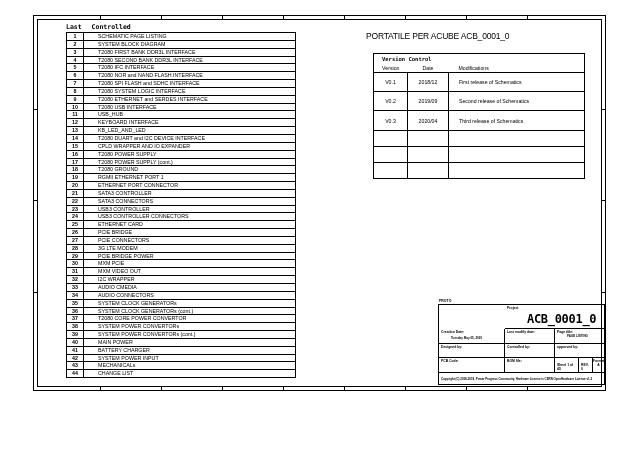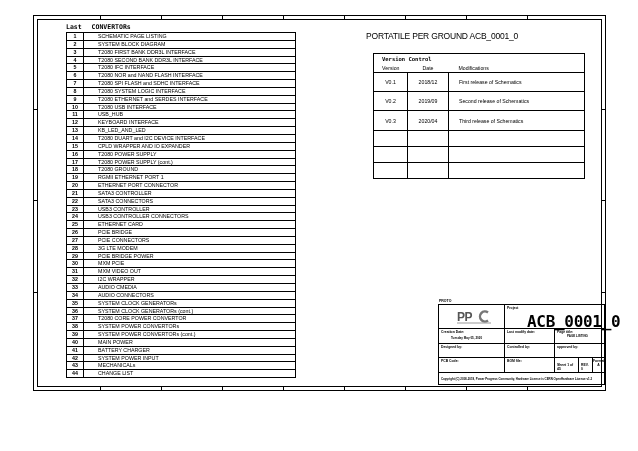--- a/index.html
+++ b/index.html
@@ -21,21 +21,21 @@
   .ver-head td { border-top:none !important; border-left:none; border-right:none; height:9px; }
   .ver-row td { height:18px; }
   .ver-row td.c1, .ver-head td.c1 { width:33px; text-align:center; }
   .ver-row td.c2, .ver-head td.c2 { width:40px; text-align:center; }
   .ver-row td.c3, .ver-head td.c3 { padding-left:10px; }
   .ver-row.last td { height:15px; }
   .tb-label { left:439px; top:299px; font-size:3.5px; font-weight:bold; }
   .title-block { left:438px; top:304px; width:167px; height:81px; border:1px solid #000; box-sizing:border-box; }
   .tb-cell { position:absolute; border-right:1px solid #000; border-bottom:1px solid #000; box-sizing:border-box; font-size:3.4px; font-weight:bold; padding:1px 2px; }
   .logo { position:absolute; left:16px; top:4px; width:40px; height:16px; }
-  .proj-name { position:absolute; left:104px; top:6px; font-family:"DejaVu Sans Mono", monospace; font-weight:bold; font-size:16px; letter-spacing:-0.3px; }
+  .proj-name { position:absolute; left:104px; top:6px; font-family:"DejaVu Sans Mono", monospace; font-weight:bold; font-size:12px; letter-spacing:-0.3px; }
   .small-val { font-weight:bold; font-size:3px; }
 </style>
 </head>
 <body>
 
 <div class="abs frame-outer"></div>
 <div class="abs frame-inner"></div>
 
 <div class="abs tick-h" style="left:100px;top:15px"></div>
 <div class="abs tick-h" style="left:161px;top:15px"></div>
@@ -56,21 +56,21 @@
 
 <div class="abs tick-v" style="left:33px;top:109px"></div>
 <div class="abs tick-v" style="left:33px;top:200px"></div>
 <div class="abs tick-v" style="left:33px;top:292px"></div>
 <div class="abs tick-v" style="left:602px;top:109px"></div>
 <div class="abs tick-v" style="left:602px;top:200px"></div>
 <div class="abs tick-v" style="left:602px;top:292px"></div>
 
 <div class="abs page-header">
   <span>Last</span>
-  <span>CONVERTORs</span>
+  <span>Controlled</span>
 </div>
 
 <table class="abs page-table">
   <tbody id="page-rows">
       <tr>
         <td class="num">1</td>
         <td class="desc">SCHEMATIC PAGE LISTING</td>
       </tr>
       <tr>
         <td class="num">2</td>
@@ -240,21 +240,21 @@
         <td class="num">43</td>
         <td class="desc">MECHANICALs</td>
       </tr>
       <tr>
         <td class="num">44</td>
         <td class="desc">CHANGE LIST</td>
       </tr>
     </tbody>
 </table>
 
-<div class="abs doc-title">PORTATILE PER GROUND ACB_0001_0</div>
+<div class="abs doc-title">PORTATILE PER ACUBE ACB_0001_0</div>
 
 <table class="abs ver-table">
   <tbody>
     <tr>
         <td colspan="3" class="ver-title">Version Control</td>
       </tr>
     <tr class="ver-head">
       <td class="c1">Version</td>
       <td class="c2">Date</td>
       <td class="c3">Modifications</td>
@@ -288,27 +288,20 @@
       <td class="c1"></td>
       <td class="c2"></td>
       <td class="c3"></td>
     </tr>
   </tbody>
 </table>
 
 <div class="abs tb-label">PROTO</div>
 <div class="abs title-block">
 
-  <div class="tb-cell" style="left:0;top:0;width:66px;height:24px;">
-    <svg class="logo" viewBox="0 0 40 16">
-      <text x="2" y="12" font-family="Liberation Sans, sans-serif" font-weight="bold" font-size="12" fill="#555" letter-spacing="-0.5">PP</text>
-      <path d="M33 3.5 A5 5 0 1 0 33 11.5" stroke="#777" stroke-width="2.4" fill="none"></path>
-      <rect x="2" y="13.5" width="34" height="1" fill="#999"></rect>
-    </svg>
-  </div>
   <div class="tb-cell" style="left:66px;top:0;width:99px;height:24px;border-right:none;">
     <span>Project</span>
     <span class="proj-name" style="left:22px;top:7px;">ACB_0001_0</span>
   </div>
 
   <div class="tb-cell" style="left:0;top:24px;width:66px;height:15px;">
     <div>Creation Date:</div>
     <div class="small-val" style="padding-left:10px;margin-top:2px;">Tuesday May 05, 2020</div>
   </div>
   <div class="tb-cell" style="left:66px;top:24px;width:50px;height:15px;">

